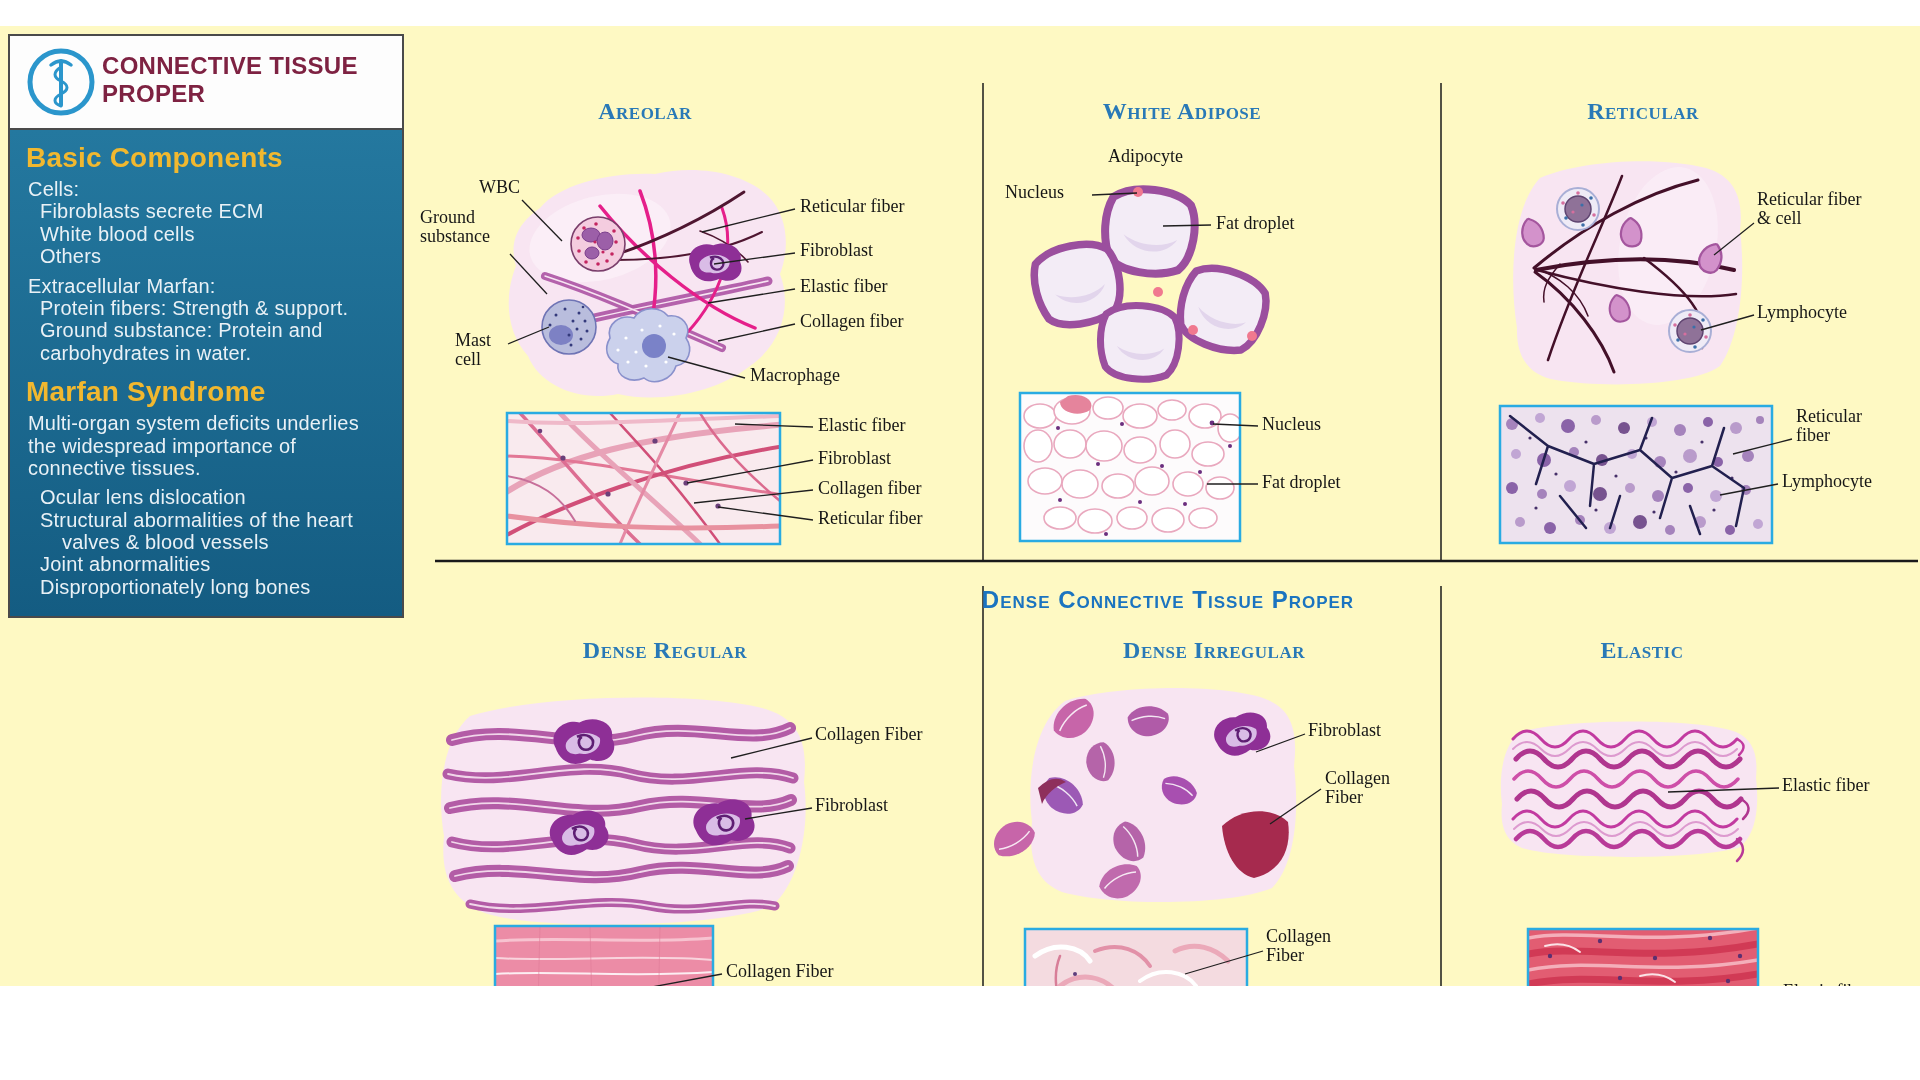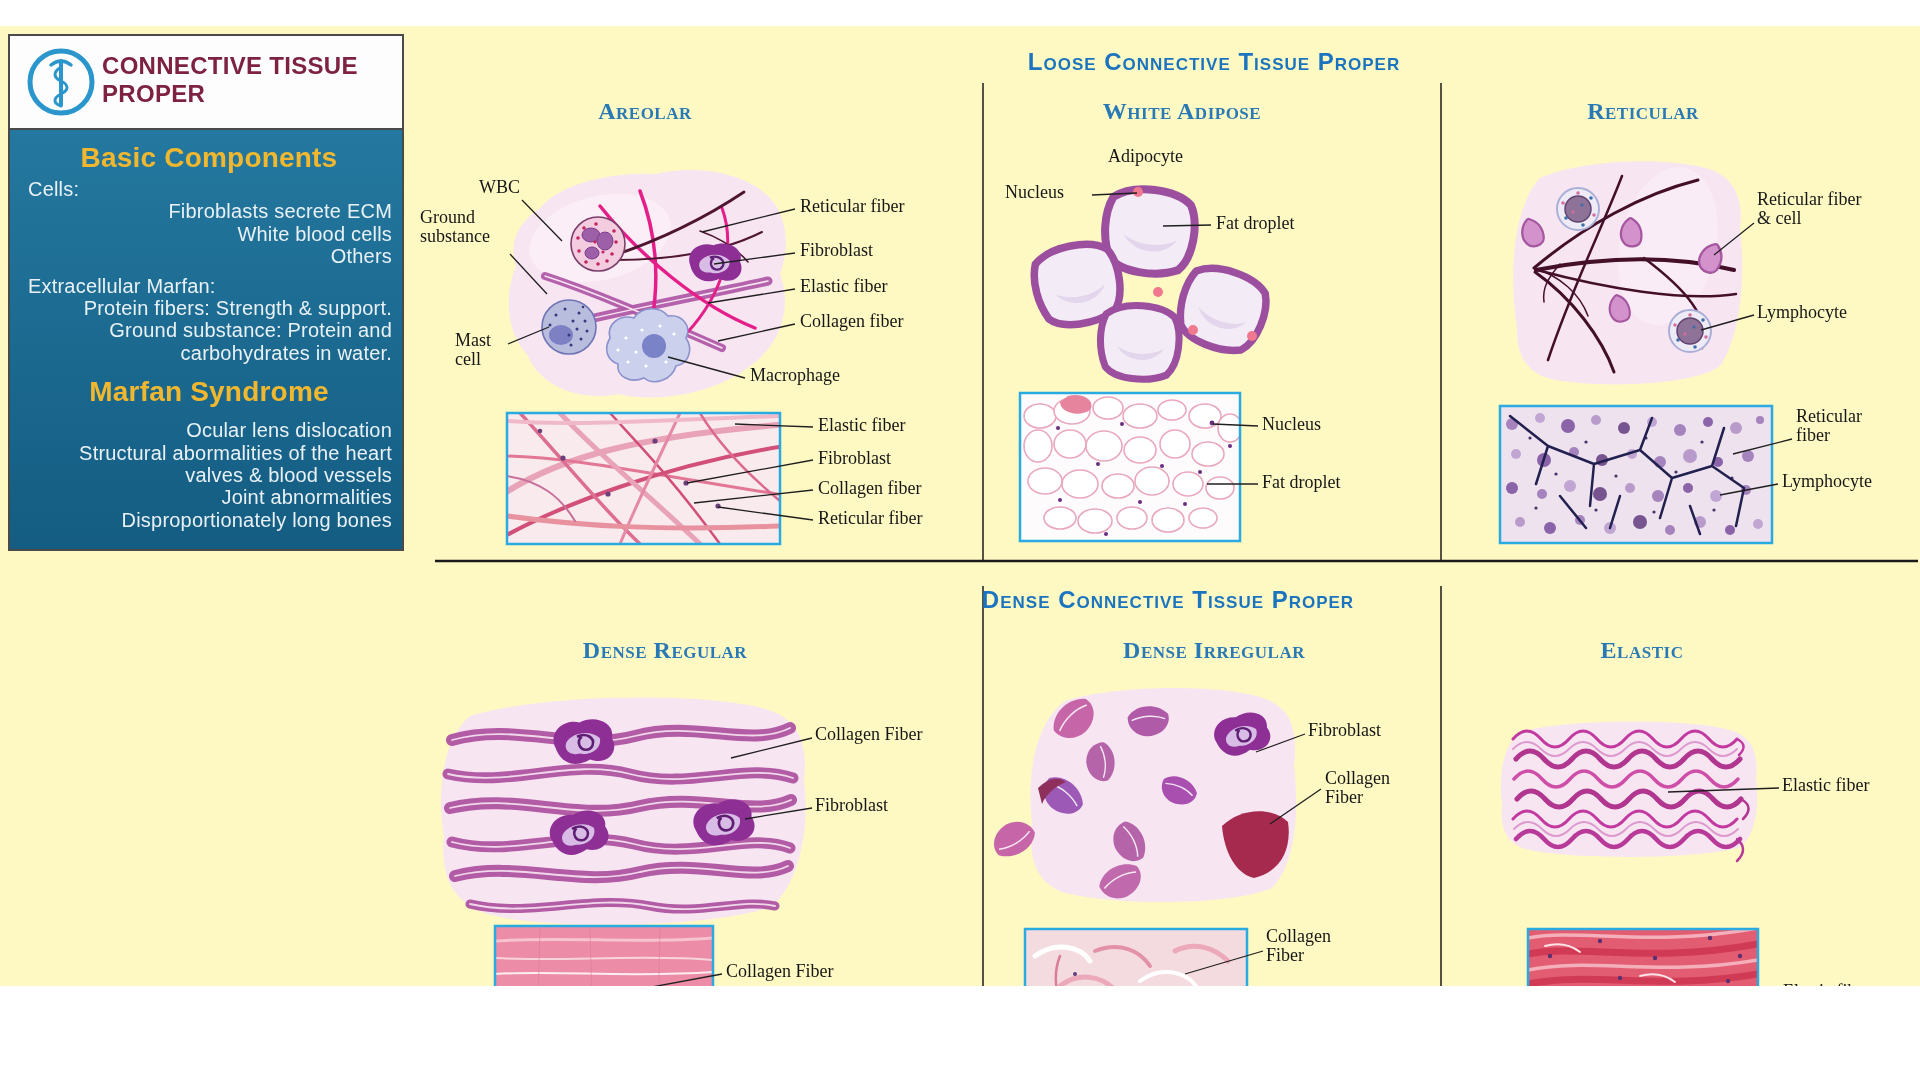--- a/index.html
+++ b/index.html
@@ -5,24 +5,24 @@
   html,body{margin:0;padding:0;background:#fff;}
   #stage{position:relative;width:1920px;height:960px;background:#fef9c3;overflow:hidden;
          font-family:"Liberation Sans",sans-serif;margin-top:26px;}
   svg.art{position:absolute;left:0;top:0;}
   
   .sidebar{position:absolute;left:8px;top:8px;width:396px;border:2px solid #4a4a4a;box-sizing:border-box;}
   .logo-panel{background:#fdfdfd;height:92px;position:relative;border-bottom:2px solid #4a4a4a;}
   .logo-title{position:absolute;left:92px;top:16px;width:280px;font-size:24px;font-weight:700;
               color:#7e2242;line-height:1.18;letter-spacing:.3px;}
   .info-panel{background:linear-gradient(#24789f,#145c82);padding:10px 10px 18px 6px;}
-  .sb-heading{font-size:28px;font-weight:700;color:#f1b82f;padding:2px 0 4px 10px;letter-spacing:.2px;text-align:center;}
+  .sb-heading{font-size:28px;font-weight:700;color:#f1b82f;padding:2px 0 4px 10px;letter-spacing:.2px;}
   .sb-heading.mt{margin-top:10px;}
   .sb-line{font-size:20px;color:#e9f1f6;line-height:1.12;padding-left:12px;letter-spacing:.2px;}
-  .sb-line.lvl1{padding-left:24px;text-align:right;}
+  .sb-line.lvl1{padding-left:24px;}
   .sb-line.hang{padding-left:46px;text-indent:-22px;}
   .sb-gap{height:7px;}
   
   .sec-title{position:absolute;font-size:24px;font-weight:700;color:#1b74c0;
              font-variant:small-caps;letter-spacing:1px;text-align:center;
              font-family:"Liberation Sans",sans-serif;}
   .col-title{position:absolute;font-family:"Liberation Serif",serif;font-variant:small-caps;
              font-size:24px;font-weight:600;color:#2979b7;text-align:center;letter-spacing:.5px;}
   
   .lab{position:absolute;font-family:"Liberation Serif",serif;font-size:18px;color:#161616;
@@ -538,29 +538,29 @@
     <div class="sb-heading">Basic Components</div>
     <div class="sb-line">Cells:</div>
     <div class="sb-line lvl1">Fibroblasts secrete ECM</div>
     <div class="sb-line lvl1">White blood cells</div>
     <div class="sb-line lvl1">Others</div>
     <div class="sb-gap"></div>
     <div class="sb-line">Extracellular Marfan:</div>
     <div class="sb-line lvl1">Protein fibers: Strength &amp; support.</div>
     <div class="sb-line lvl1">Ground substance: Protein and carbohydrates in water.</div>
     <div class="sb-heading mt">Marfan Syndrome</div>
+    <div class="sb-line">Multi-organ system deficits underlies the widespread importance of connective tissues.</div>
     <div class="sb-gap"></div>
     <div class="sb-line lvl1">Ocular lens dislocation</div>
     <div class="sb-line lvl1 hang">Structural abormalities of the heart valves &amp; blood vessels</div>
     <div class="sb-line lvl1">Joint abnormalities</div>
     <div class="sb-line lvl1">Disproportionately long bones</div>
   </div>
 </div>
 
-<div class="sec-title" style="left:914px;top:22px;width:600px">Loose Connective Tissue Proper</div>
 <div class="sec-title" style="left:868px;top:560px;width:600px">Dense Connective Tissue Proper</div>
 
 <div class="col-title" style="left:495px;top:72px;width:300px">Areolar</div>
 <div class="col-title" style="left:1032px;top:72px;width:300px">White Adipose</div>
 <div class="col-title" style="left:1493px;top:72px;width:300px">Reticular</div>
 <div class="col-title" style="left:515px;top:611px;width:300px">Dense Regular</div>
 <div class="col-title" style="left:1064px;top:611px;width:300px">Dense Irregular</div>
 <div class="col-title" style="left:1492px;top:611px;width:300px">Elastic</div>
 
 <div class="lab r" style="left:466px;top:152px;width:54px">WBC</div>

